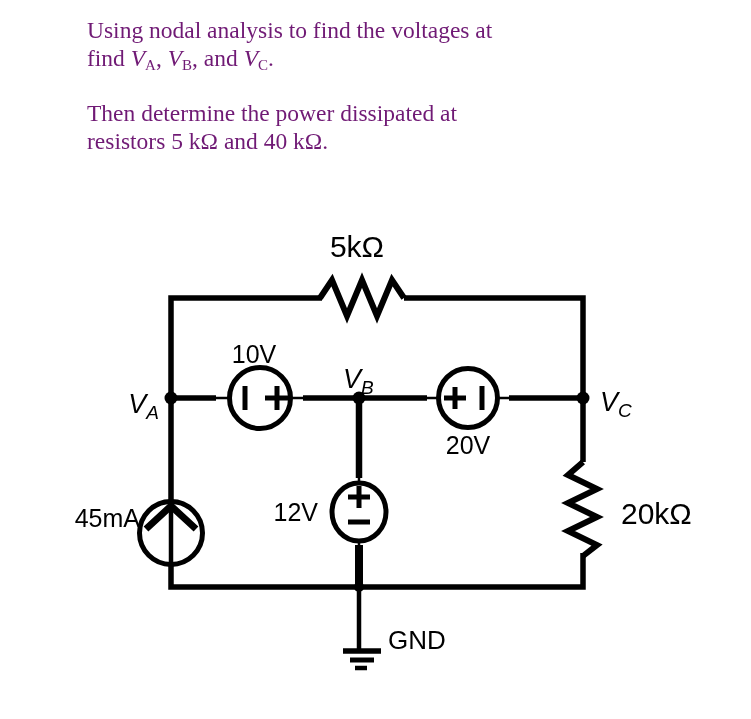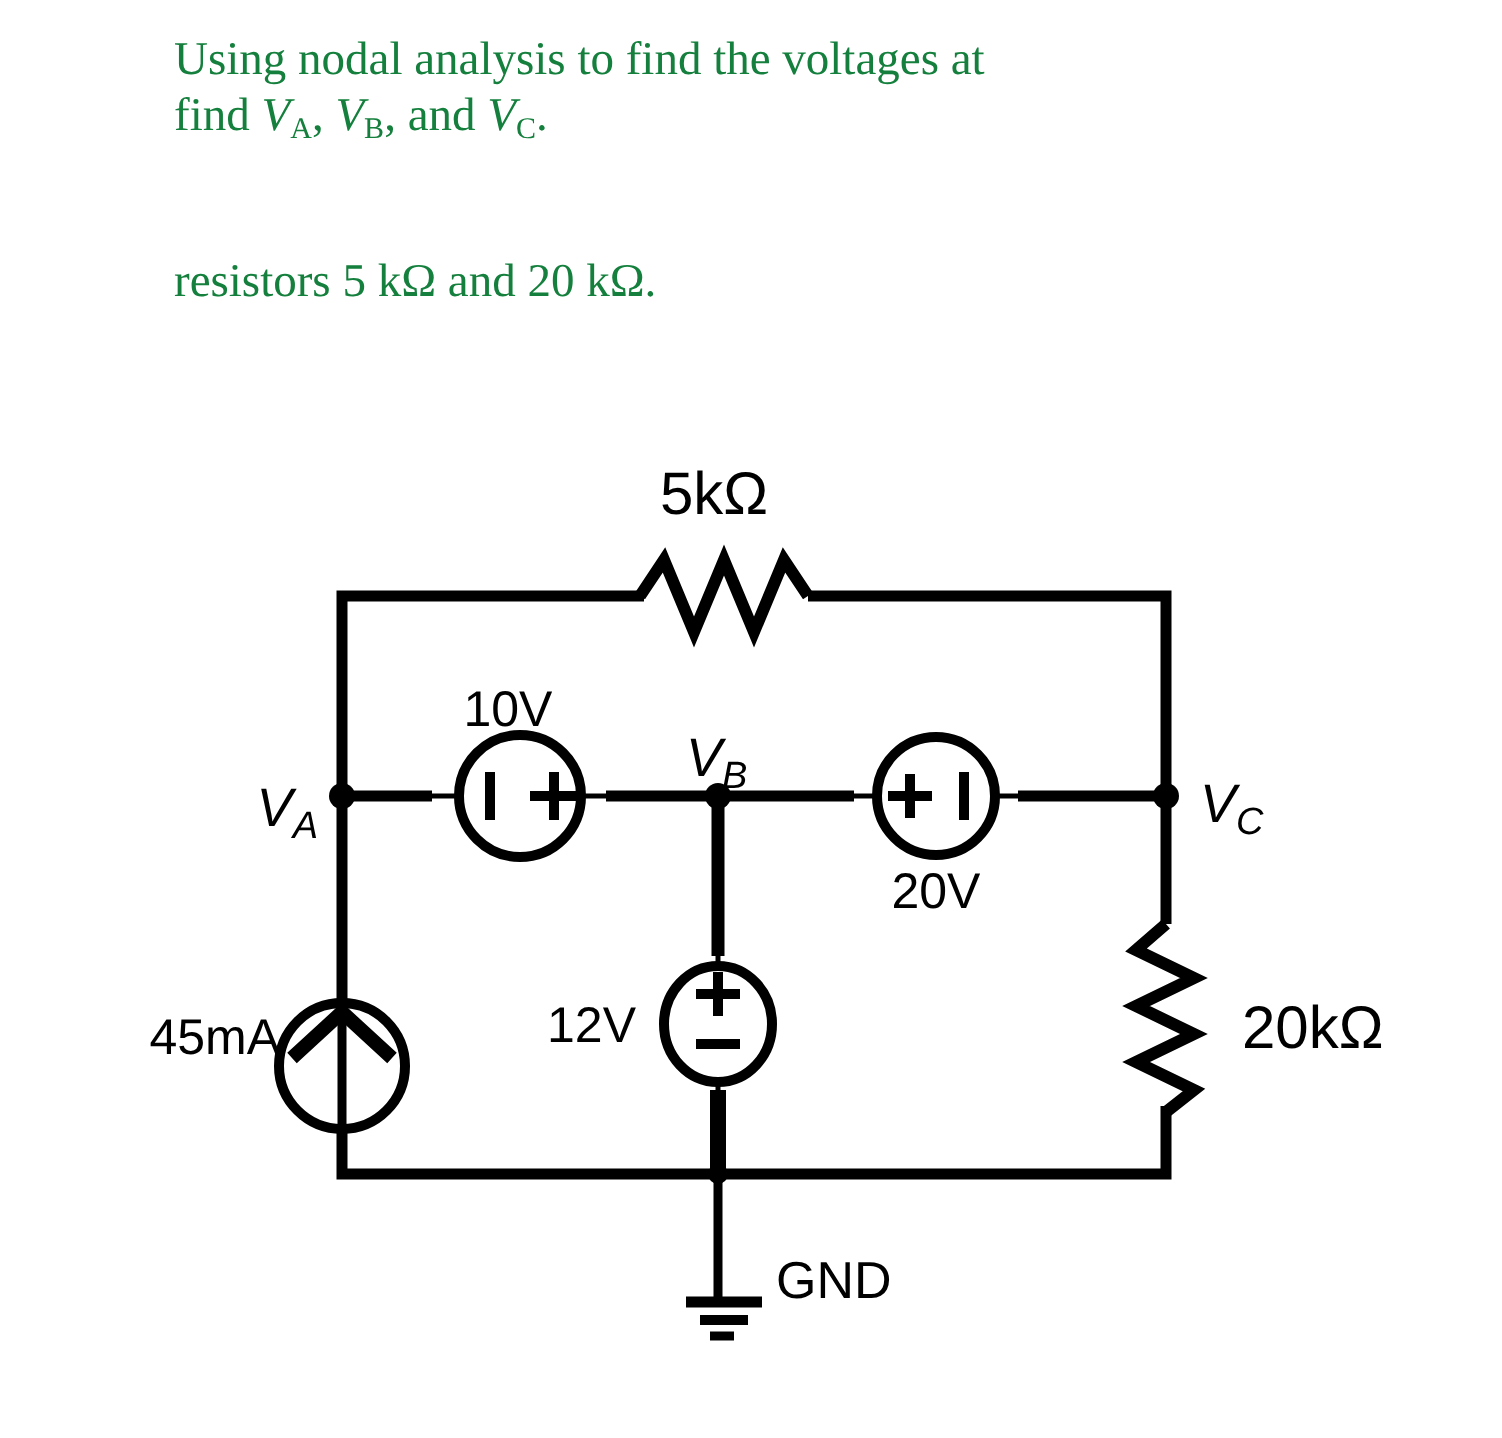--- a/index.html
+++ b/index.html
@@ -6,21 +6,21 @@
   .canvas{
     position:relative;
     width:751px;height:719px;
     background:#ffffff;
     overflow:hidden;
     font-family:"Liberation Sans",sans-serif;
   }
   .problem{
     position:absolute;left:87px;top:16px;width:500px;
     font-family:"Liberation Serif",serif;
-    font-size:23.5px;line-height:28px;color:#15803d;
+    font-size:23.5px;line-height:28px;color:#701a75;
   }
   .problem p{margin:0 0 20px 0;}
   .mvar{font-style:italic;}
   .msub{font-style:normal;font-size:15px;vertical-align:-4px;}
   svg{position:absolute;left:0;top:0;}
   .w{stroke:#000;stroke-width:5.5;fill:none;stroke-linecap:butt;stroke-linejoin:miter;}
   .wt{stroke:#000;stroke-width:2.5;fill:none;stroke-linecap:butt;}
   .res{stroke:#000;stroke-width:6;fill:none;stroke-linejoin:miter;stroke-miterlimit:12;}
   .src{fill:#ffffff;stroke:#000;stroke-width:5;}
   .mark{stroke:#000;stroke-width:5;fill:none;stroke-linecap:butt;}
@@ -28,21 +28,21 @@
   .lbl{fill:#000;font-family:"Liberation Sans",sans-serif;}
   .nodelbl{font-style:italic;}
 </style>
 </head>
 <body>
 
 <div class="canvas">
 
   <div class="problem">
     <p><span>Using nodal analysis to find the voltages at</span><br><span><span>find </span><span class="mvar">V</span><span class="msub">A</span><span>, </span><span class="mvar">V</span><span class="msub">B</span><span>, and </span><span class="mvar">V</span><span class="msub">C</span><span>.</span></span></p>
-    <p><br><span>resistors 5 kΩ and 20 kΩ.</span></p>
+    <p><span>Then determine the power dissipated at</span><br><span>resistors 5 kΩ and 40 kΩ.</span></p>
   </div>
 
   <svg width="751" height="719" viewBox="0 0 751 719" aria-hidden="true">
 
     <path class="w" d="M 322 298 L 171 298 L 171 587 L 583 587 L 583 553"></path>
     <path class="w" d="M 404 298 L 583 298 L 583 462"></path>
 
     <path class="w" d="M 171 398 L 216 398"></path>
     <path class="wt" d="M 214 398 L 231 398"></path>
     <path class="wt" d="M 289 398 L 305 398"></path>

